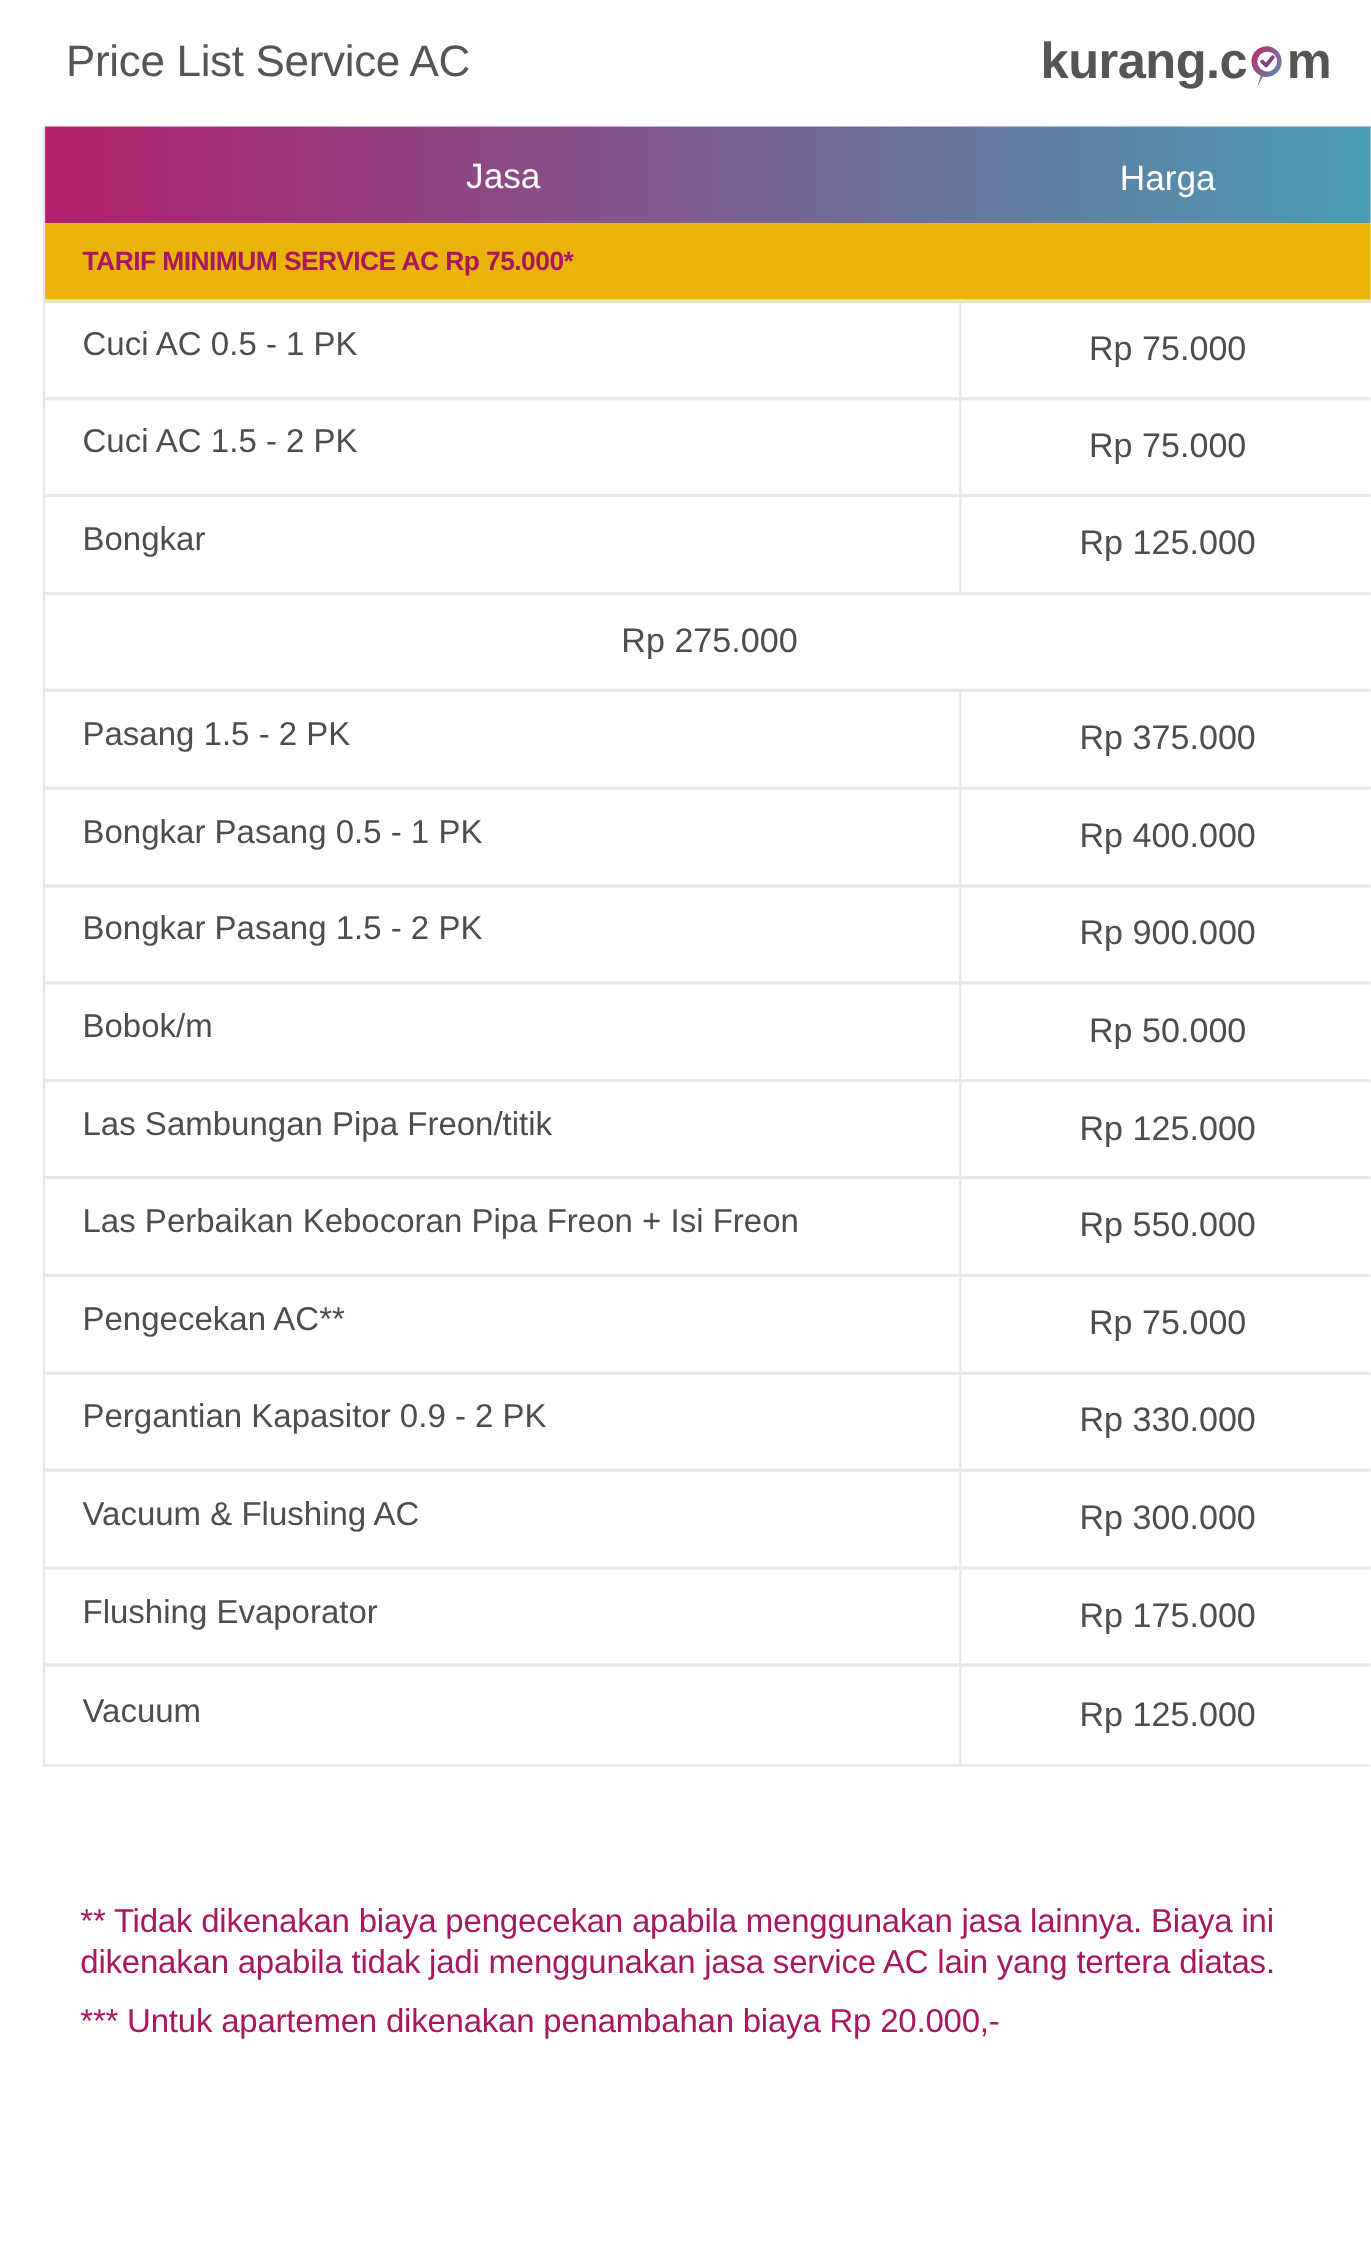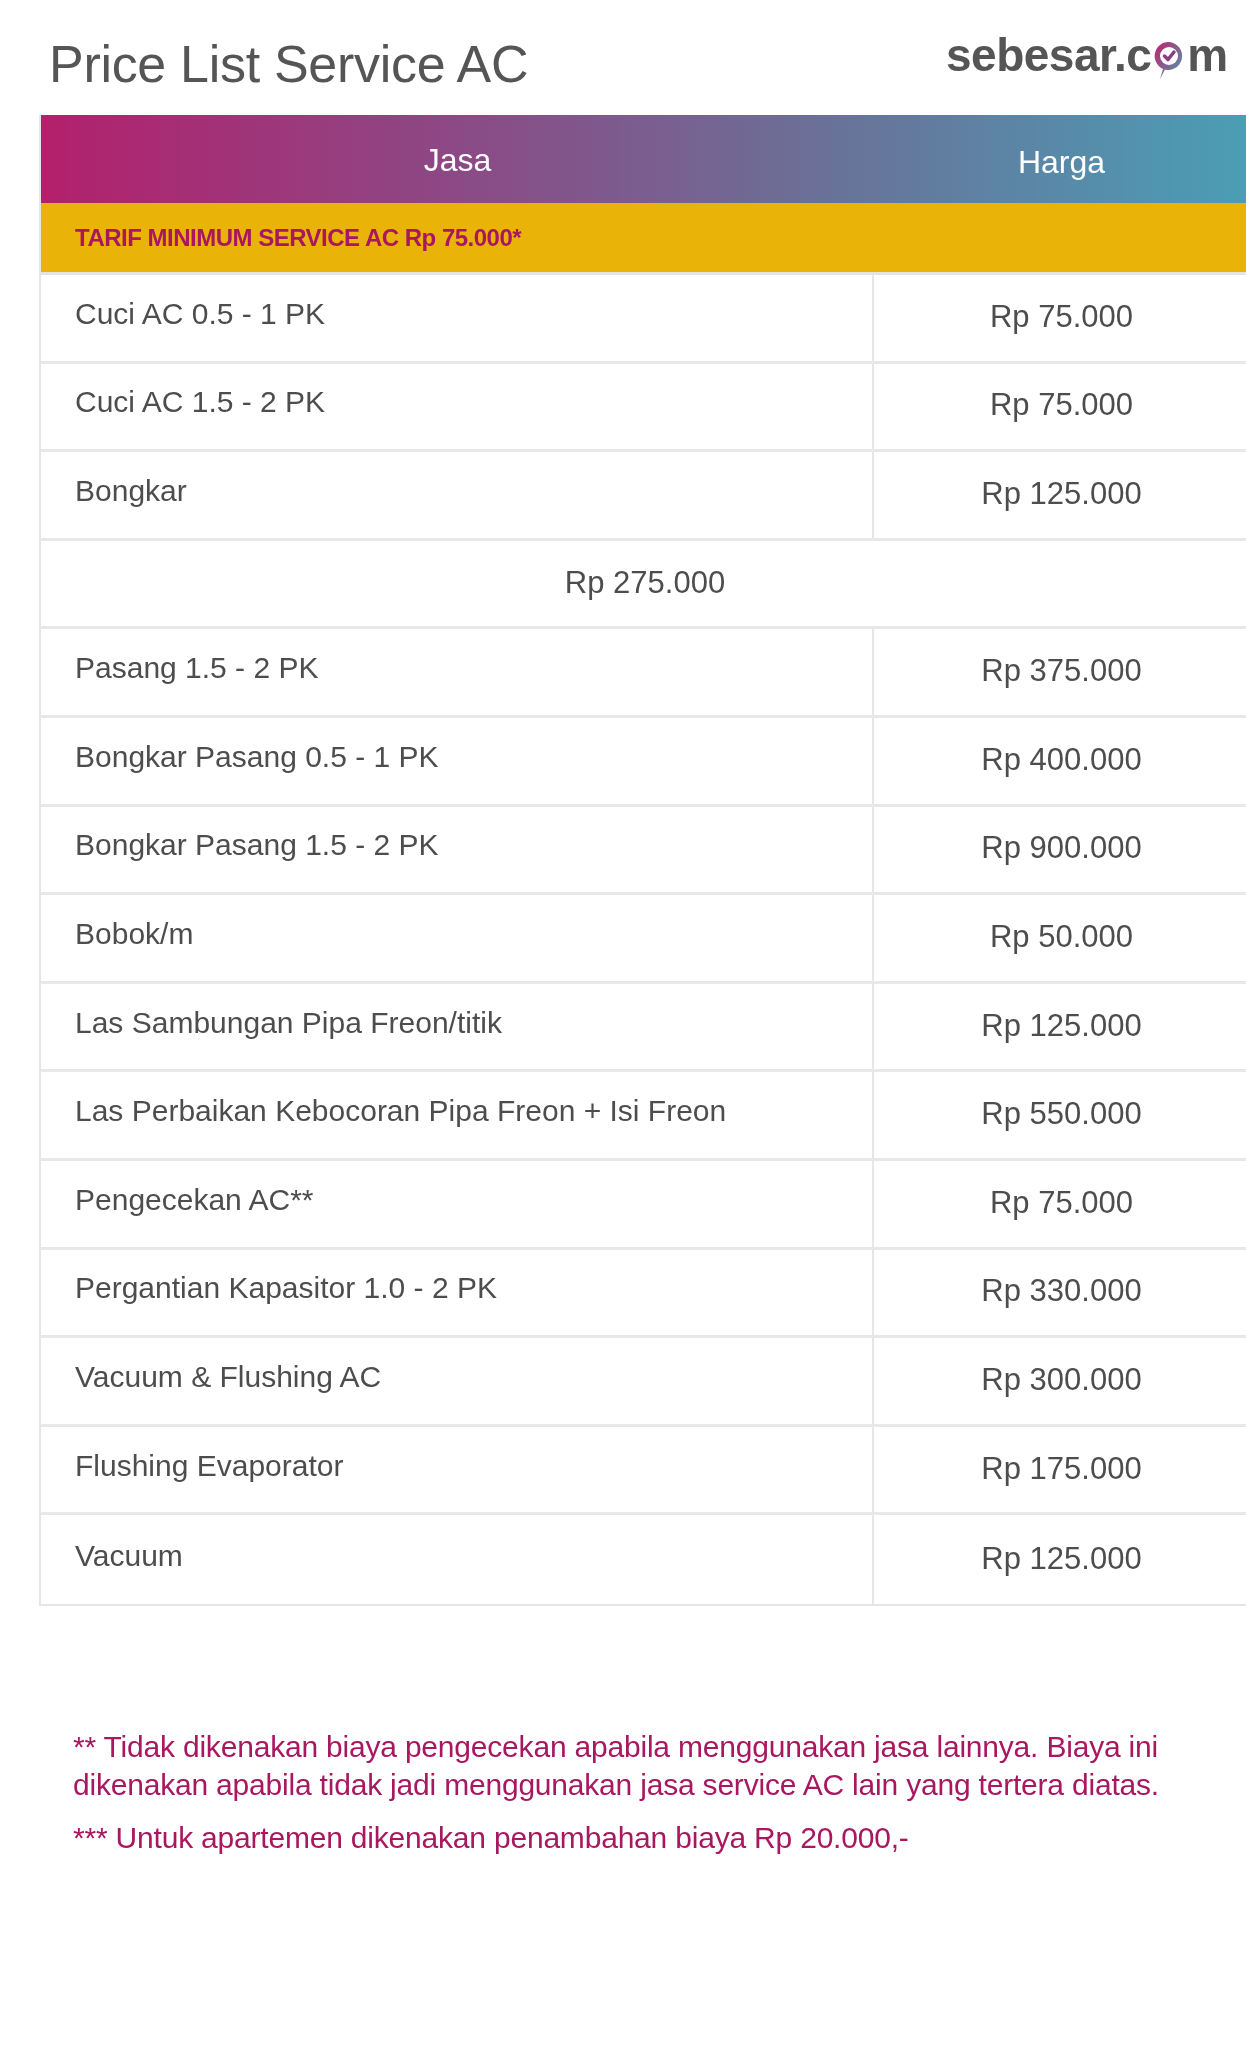--- a/index.html
+++ b/index.html
@@ -1,21 +1,21 @@
 <!DOCTYPE html>
 <html><head>
 <meta charset="utf-8">
 <style>
   * { box-sizing: border-box; margin: 0; padding: 0; }
   html, body { width: 1246px; height: 2048px; background: #ffffff; overflow: hidden; }
   body { position: relative; font-family: "Liberation Sans", sans-serif; color: #4a4a4a; }
 
   .title {
-    position: absolute; left: 49px; top: 34px;
-    font-size: 52px; font-weight: normal; color: #555555; letter-spacing: -0.3px;
+    position: absolute; left: 60px; top: 34px;
+    font-size: 40px; font-weight: normal; color: #555555; letter-spacing: -0.3px;
   }
   .logo {
     position: absolute; left: 946px; top: 28px;
     font-size: 46px; font-weight: bold; color: #555555; letter-spacing: -0.5px;
     display: flex; align-items: center;
   }
   .logo .mark {
     display: inline-block; width: 34px; height: 42px; position: relative; margin: 0 1px; top: 4px;
   }
 
@@ -54,21 +54,21 @@
     color: #a8175f; font-size: 30px; line-height: 38px; letter-spacing: -0.2px;
   }
   .notes p { margin-bottom: 15px; }
 </style>
 </head>
 <body>
 
 <h1 class="title">Price List Service AC</h1>
 
 <div class="logo">
-  <span>sebesar.c</span>
+  <span>kurang.c</span>
   <span class="mark">
     <svg width="34" height="42" viewBox="0 0 34 42">
       <defs>
         <linearGradient id="lg" x1="0" y1="0" x2="1" y2="1">
           <stop offset="0" stop-color="#c2206a"></stop>
           <stop offset="1" stop-color="#4a9eb5"></stop>
         </linearGradient>
       </defs>
       <path d="M17 3 A14 14 0 1 1 11 30 L8 40 L13 30.5 A14 14 0 0 1 17 3 Z" fill="url(#lg)"></path>
       <circle cx="17" cy="17" r="9" fill="#ffffff"></circle>
@@ -122,21 +122,21 @@
   </div>
   <div class="row">
     <div class="c1">Las Perbaikan Kebocoran Pipa Freon + Isi Freon</div>
     <div class="c2">Rp 550.000</div>
   </div>
   <div class="row">
     <div class="c1">Pengecekan AC**</div>
     <div class="c2">Rp 75.000</div>
   </div>
   <div class="row">
-    <div class="c1">Pergantian Kapasitor 1.0 - 2 PK</div>
+    <div class="c1">Pergantian Kapasitor 0.9 - 2 PK</div>
     <div class="c2">Rp 330.000</div>
   </div>
   <div class="row">
     <div class="c1">Vacuum &amp; Flushing AC</div>
     <div class="c2">Rp 300.000</div>
   </div>
   <div class="row">
     <div class="c1">Flushing Evaporator</div>
     <div class="c2">Rp 175.000</div>
   </div>

